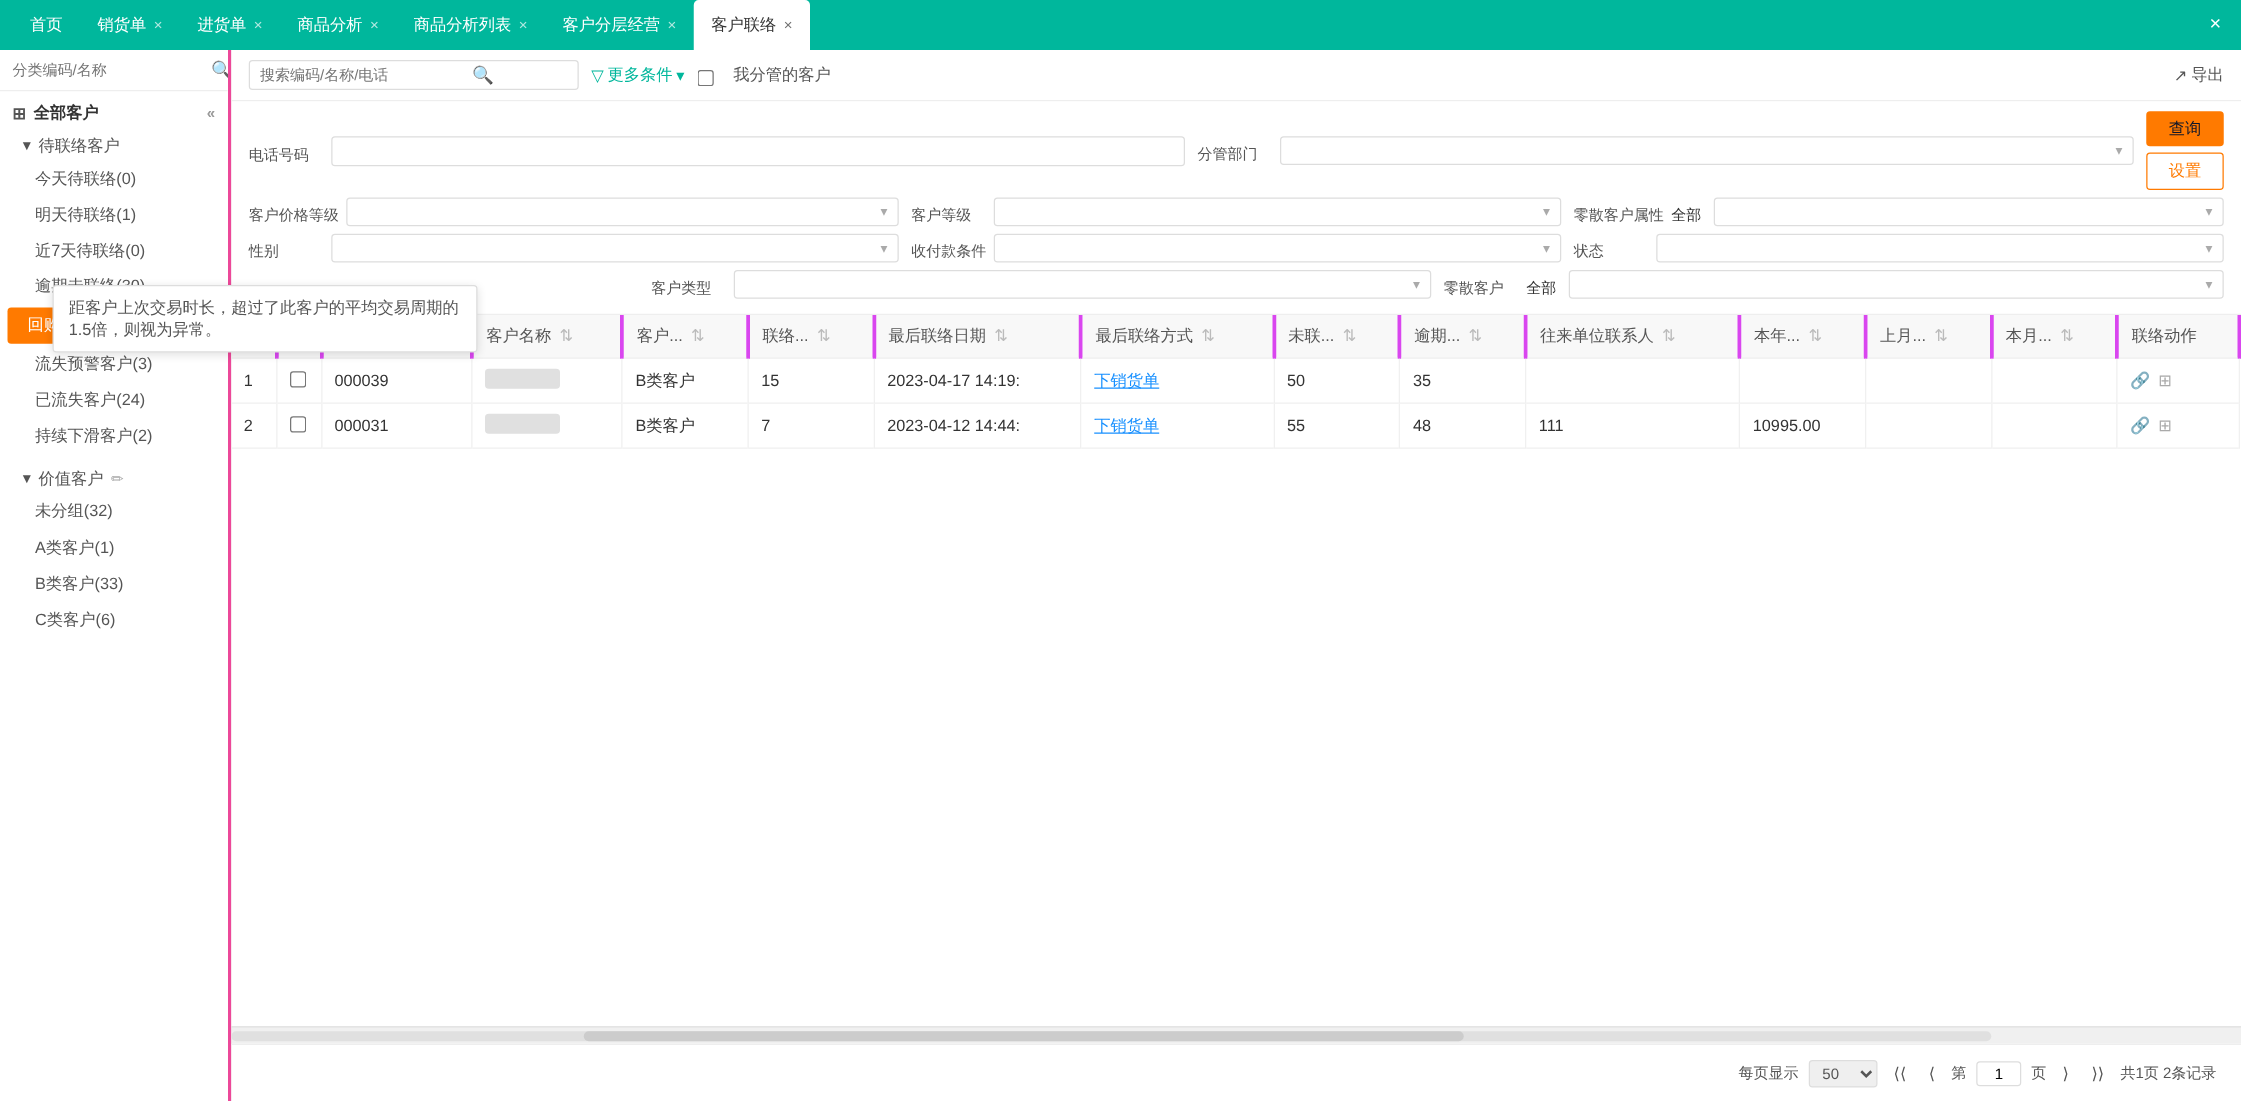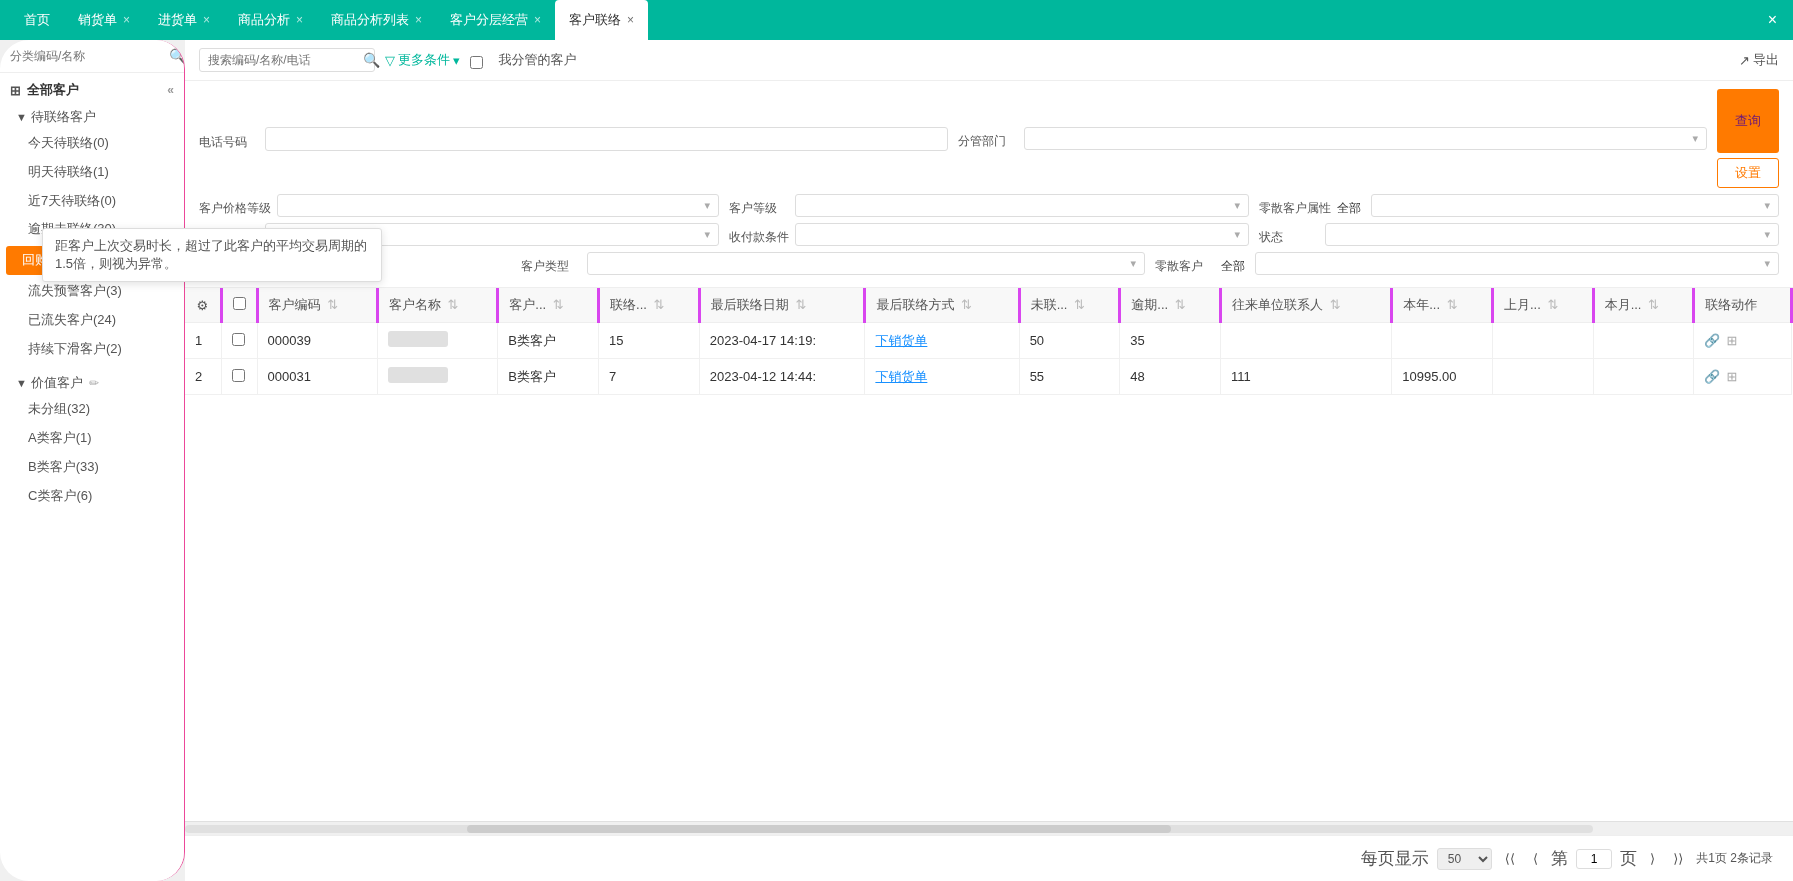--- a/index.html
+++ b/index.html
@@ -46,26 +46,25 @@
     .main-layout {
       display: flex;
       height: calc(881px - 40px);
       background: #f0f0f0;
     }
 
     
     .sidebar {
       width: 185px;
       background: #fff;
-      border-right: 1px solid #ec4899;
+      border-right: 3px solid #ec4899;
       display: flex;
       flex-direction: column;
       overflow-y: auto;
       flex-shrink: 0;
-      border-radius: 29px;
     }
     .sidebar-search {
       display: flex;
       align-items: center;
       padding: 8px 10px;
       border-bottom: 1px solid #eee;
       gap: 4px;
     }
     .sidebar-search input {
       flex: 1;
@@ -148,21 +147,21 @@
       gap: 10px;
       border-bottom: 1px solid #eee;
       flex-shrink: 0;
     }
     .search-bar .search-input-wrap {
       display: flex;
       align-items: center;
       border: 1px solid #ddd;
       border-radius: 3px;
       padding: 3px 8px;
-      width: 176px;
+      width: 264px;
     }
     .search-bar .search-input-wrap input {
       border: none;
       outline: none;
       font-size: 12px;
       color: #999;
       width: 170px;
     }
     .search-bar .search-input-wrap .s-icon { color: #ccc; font-size: 14px; }
     .search-bar .more-conditions {
@@ -235,24 +234,24 @@
       flex: 1;
       border: 1px solid #ddd;
       border-radius: 3px;
       padding: 4px 8px;
       font-size: 12px;
       color: #555;
       outline: none;
     }
     .btn-query {
       background: #ff7a00;
-      color: #701a75;
+      color: #0f172a;
       border: none;
       border-radius: 3px;
-      padding: 23px 18px;
+      padding: 5px 18px;
       cursor: pointer;
       font-size: 13px;
     }
     .btn-settings {
       background: #fff;
       color: #ff7a00;
       border: 1px solid #ff7a00;
       border-radius: 3px;
       padding: 5px 14px;
       cursor: pointer;
@@ -315,21 +314,21 @@
       height: 46px;
       background: #fff;
       border-top: 1px solid #eee;
       display: flex;
       align-items: center;
       justify-content: flex-end;
       padding: 0 20px;
       gap: 8px;
       flex-shrink: 0;
     }
-    .pagination .page-size-label { color: #555; font-size: 17px; }
+    .pagination .page-size-label { color: #555; font-size: 12px; }
     .pagination .page-size-select {
       border: 1px solid #ddd;
       border-radius: 3px;
       padding: 2px 6px;
       font-size: 12px;
       color: #555;
       cursor: pointer;
     }
     .pagination .page-btn {
       color: #555;

